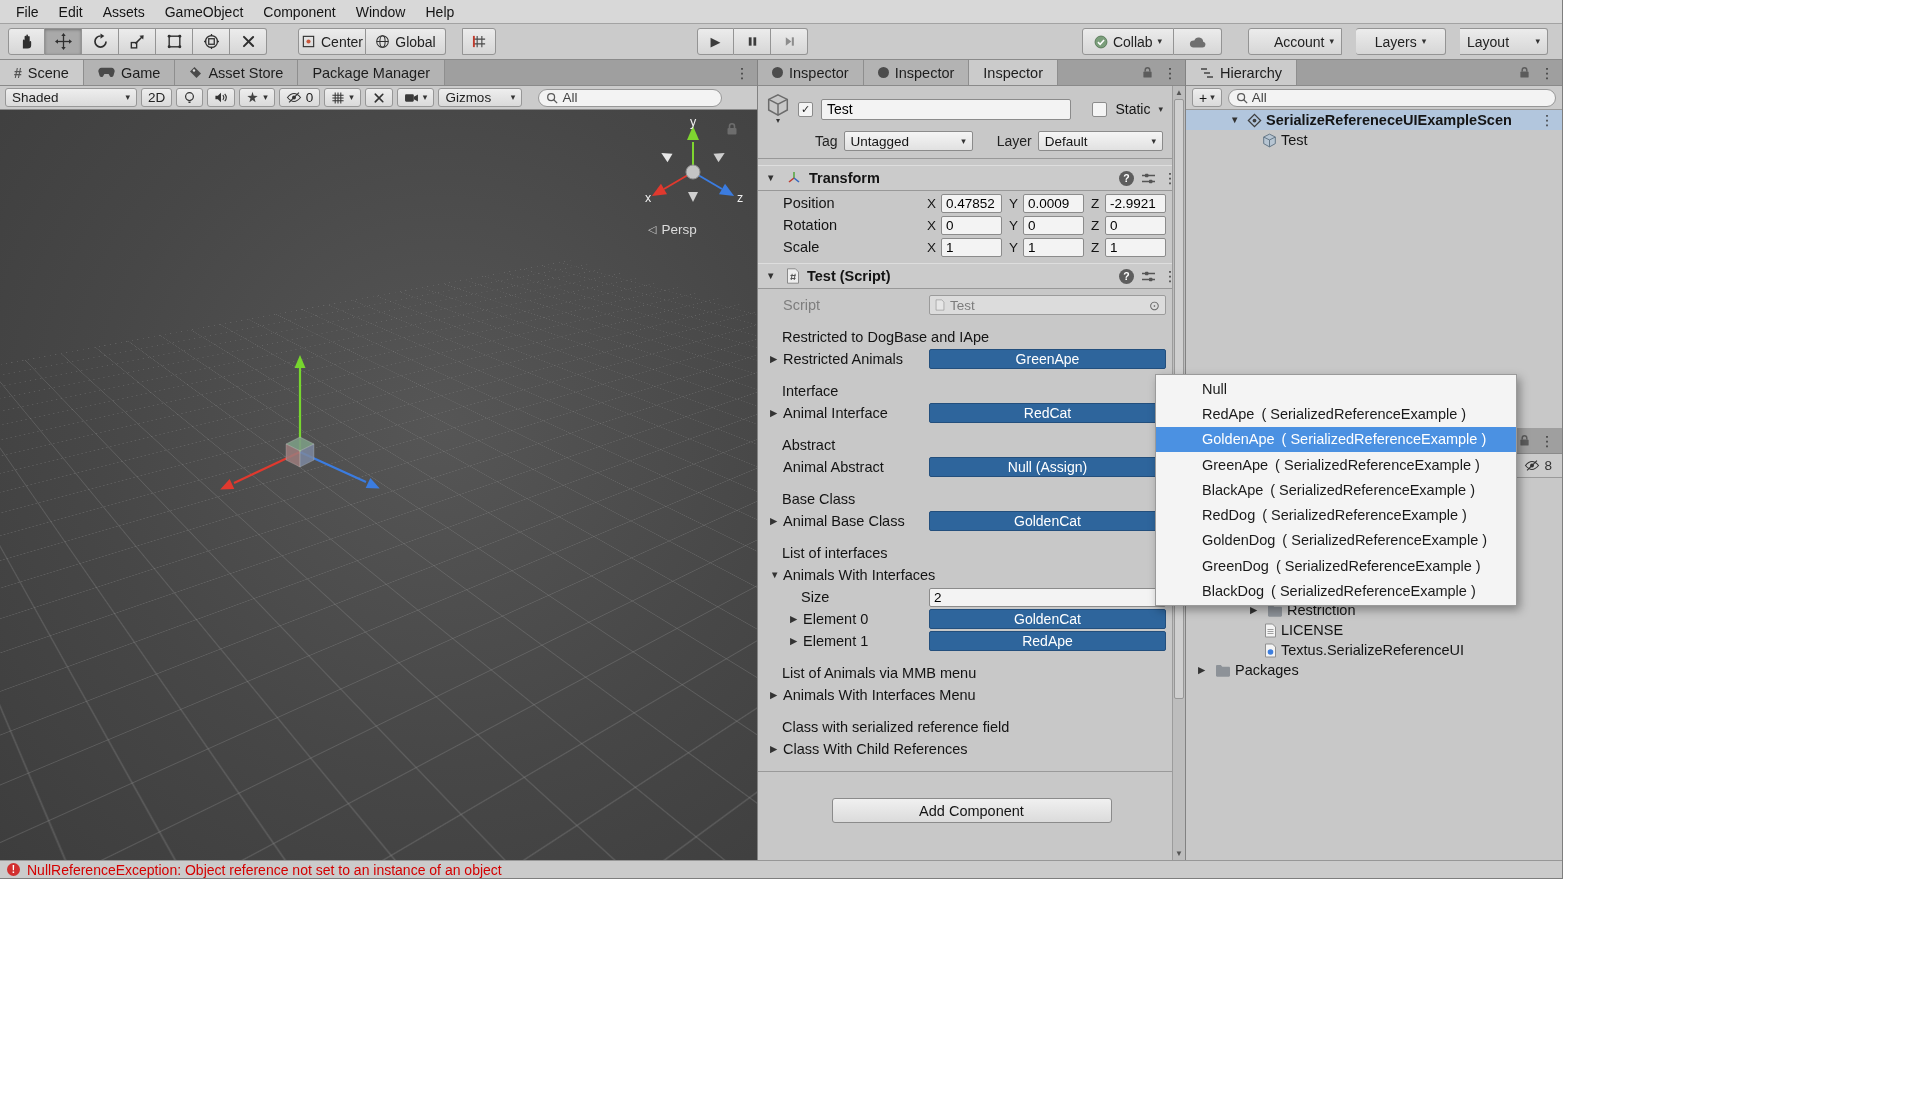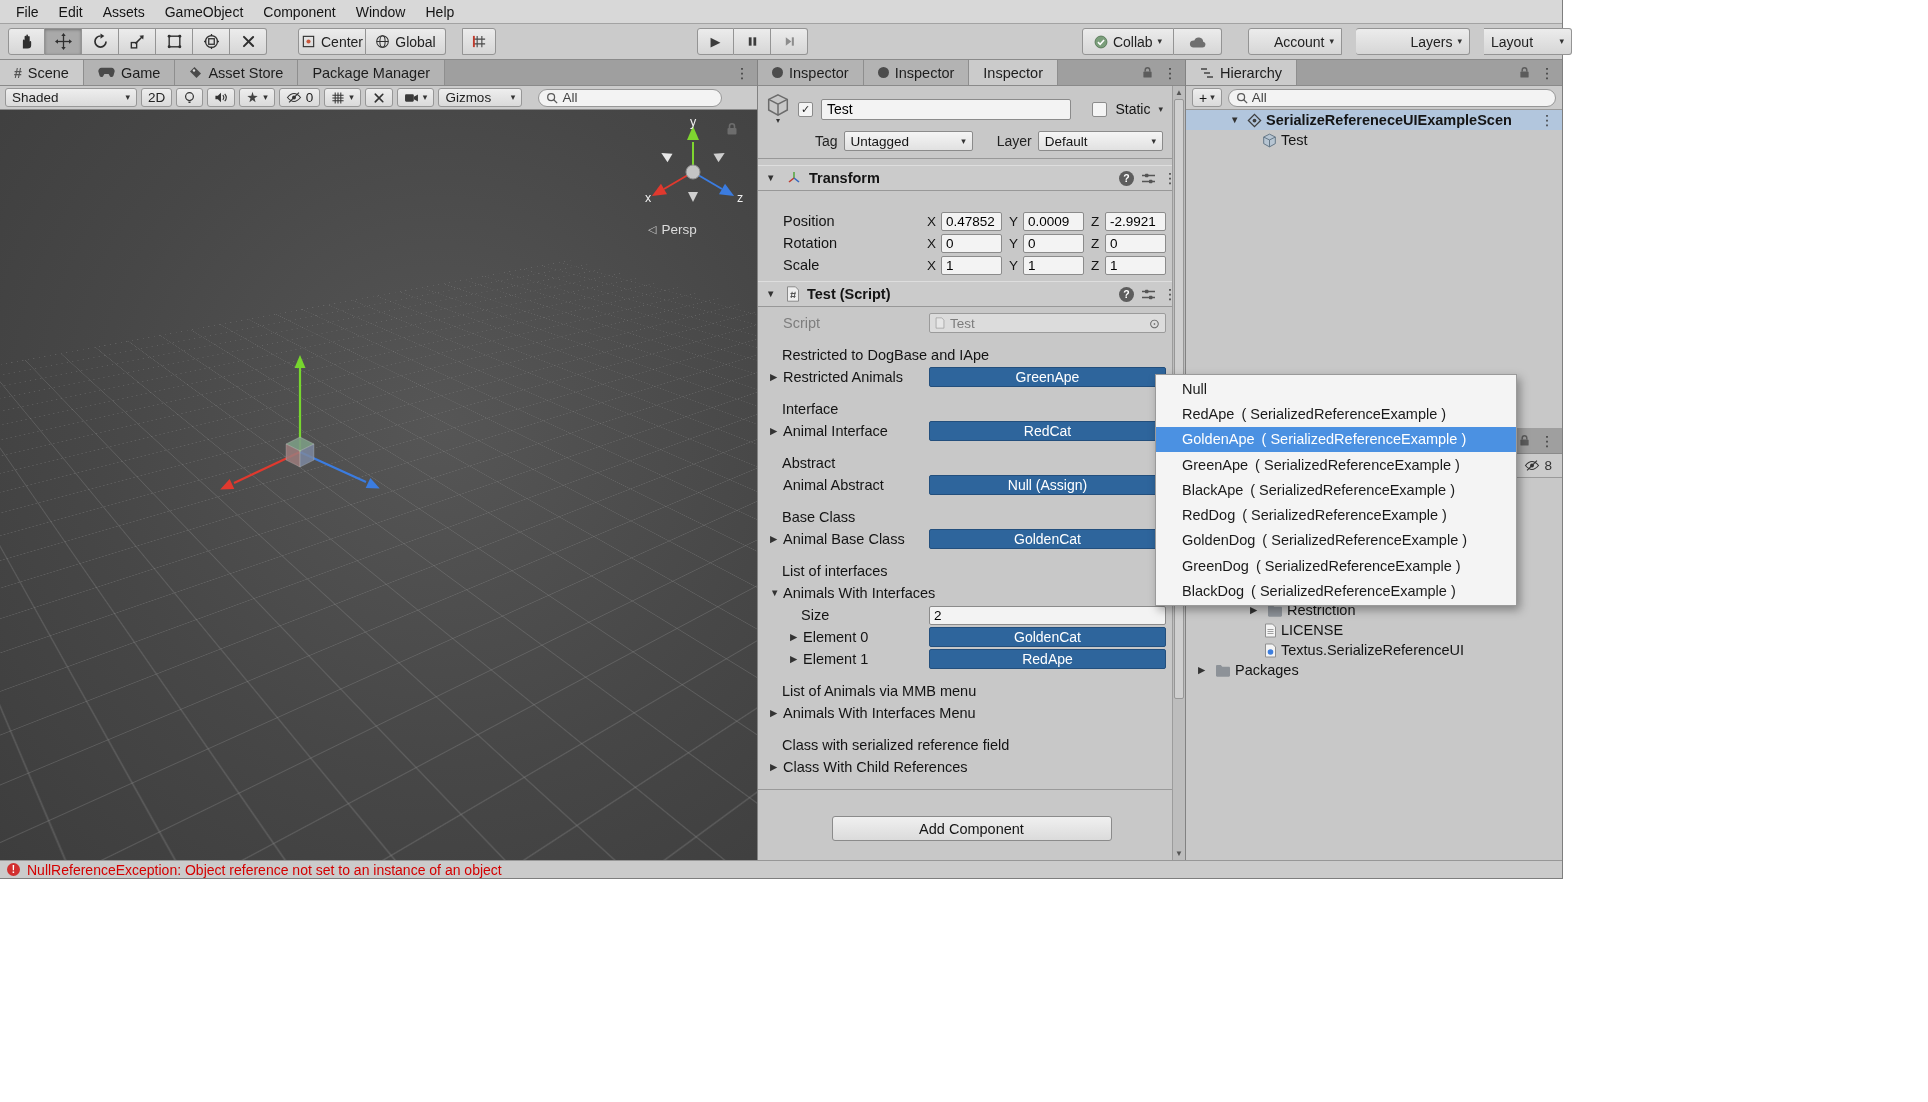--- a/index.html
+++ b/index.html
@@ -91,21 +91,21 @@
 .plus-btn{height:19px;border:1px solid #979797;background:linear-gradient(#eee,#dadada);border-radius:3px;display:flex;align-items:center;gap:3px;padding:0 6px;font-size:14px}
 .h-row{display:flex;align-items:center;height:20px;font-size:14.5px;gap:4px}
 .h-row.sel{background:#b2c6dd}
 .h-lbl{white-space:nowrap;overflow:hidden}
 .bold{font-weight:bold}
 .p-row{display:flex;align-items:center;height:20px;font-size:14.5px;gap:4px}
 .eye-count{margin-left:auto;display:flex;align-items:center;gap:4px;font-size:13.5px;color:#333;padding-right:4px}
 
 
 .ctx{position:absolute;left:1155px;top:374px;width:362px;background:#f4f4f4;border:1px solid #9a9a9a;box-shadow:3px 4px 9px rgba(0,0,0,.35);padding:1px 0;z-index:99}
-.cm-item{height:25.3px;display:flex;align-items:center;gap:7px;padding-left:26px;font-size:14.5px;color:#1a1a1a;cursor:default}
+.cm-item{height:25.3px;display:flex;align-items:center;gap:7px;padding-left:46px;font-size:14.5px;color:#1a1a1a;cursor:default}
 .cm-item.sel{background:#4b91e2;color:#fff}
 
 
 .statusbar{position:absolute;left:0;top:860px;width:1562px;height:18px;background:#cbcbcb;border-top:1px solid #979797;display:flex;align-items:center;gap:7px;padding:0 7px}
 .err-ic{width:13px;height:13px;border-radius:50%;background:#d22f2f;color:#fff;font-size:10px;font-weight:bold;text-align:center;line-height:13px;flex:none}
 .err-txt{color:#d40000;font-size:14px;white-space:nowrap}
 </style>
 </head>
 <body>
 
@@ -260,21 +260,21 @@
               </svg>
             </span>
           </div>
     </div>
 
     <div class="tbg" style="left:1248px;gap:14px">
       <div class="tb lone" style="width:94px;justify-content:flex-end">
             <span>Account</span>
             <span class="caret">▾</span>
           </div>
-      <div class="tb lone" style="width:114px;justify-content:flex-end">
+      <div class="tb lone" style="width:90px;justify-content:center">
             <span>Layers</span>
             <span class="caret">▾</span>
           </div>
       <div class="tb lone" style="width:88px;justify-content:space-between">
             <span>Layout</span>
             <span class="caret">▾</span>
           </div>
     </div>
   </div>
 
@@ -506,21 +506,21 @@
           <span class="help-ic">?</span>
           <span>
                 <svg width="15" height="13" viewBox="0 0 15 13">
                   <path d="M1 3.5h13M1 9.5h13" stroke="#555" stroke-width="1.3"></path>
                   <rect x="4" y="1.7" width="3.4" height="3.6" rx=".8" fill="#555"></rect>
                   <rect x="8" y="7.7" width="3.4" height="3.6" rx=".8" fill="#555"></rect>
                 </svg>
               </span>
           <span class="kebab">⋮</span>
         </div>
-        <div class="prow" style="margin-top:20px">
+        <div class="prow" style="margin-top:2px">
           <span class="fold"></span>
           <span class="plabel">Position</span>
           <span class="axl">X</span>
           <input class="nf" value="0.47852" style="">
           <span class="axl">Y</span>
           <input class="nf" value="0.0009" style="">
           <span class="axl">Z</span>
           <input class="nf" value="-2.9921" style="">
         </div>
         <div class="prow">

